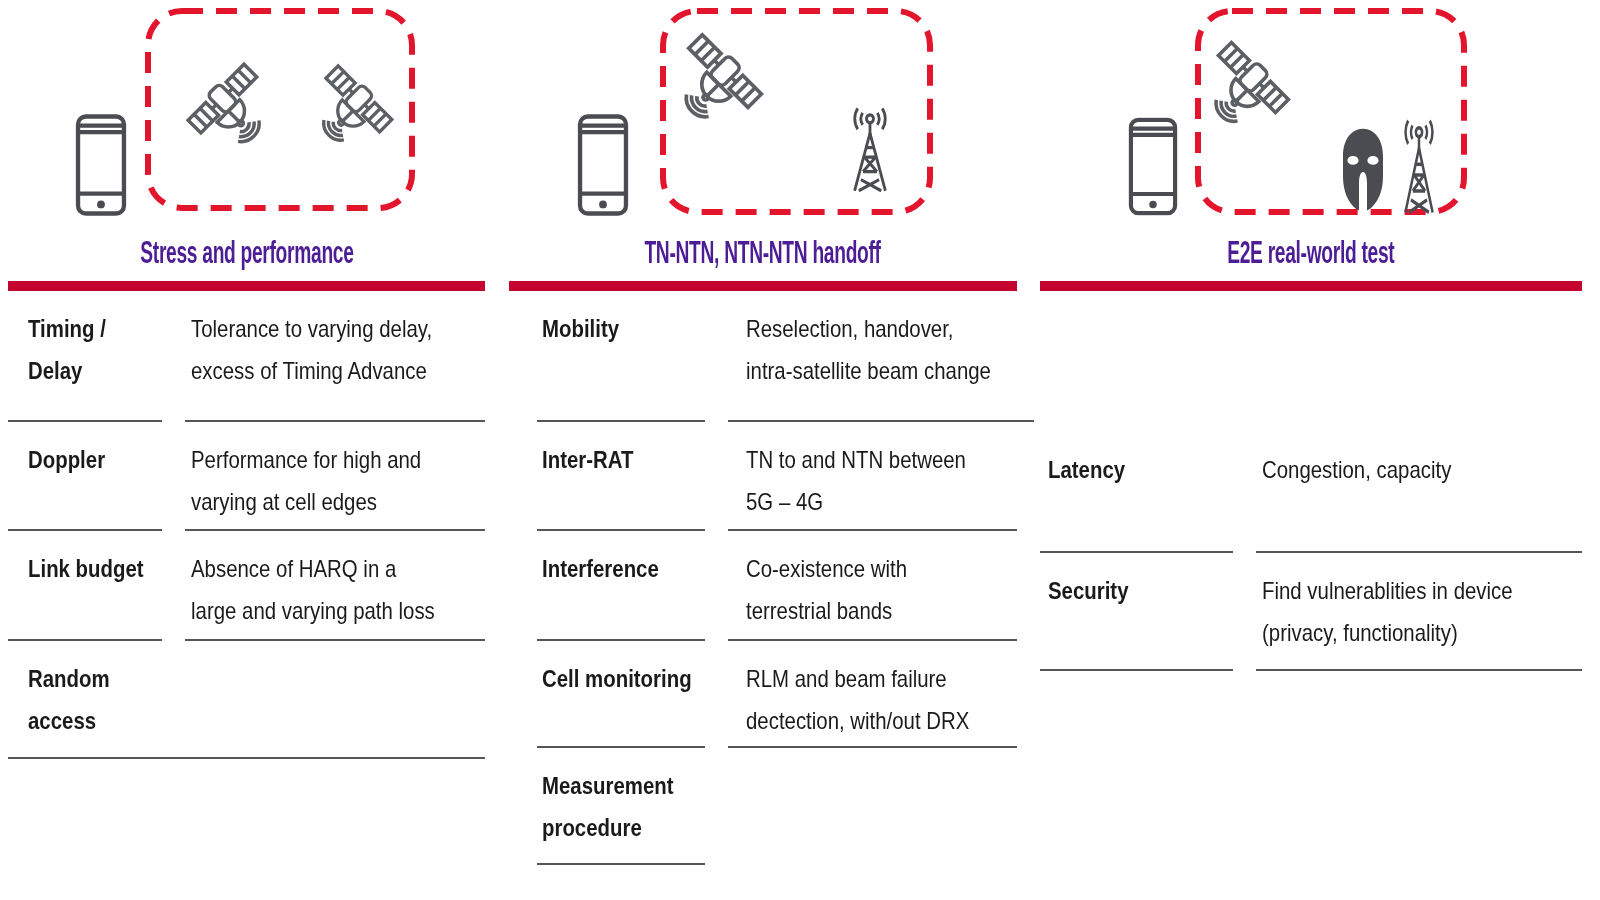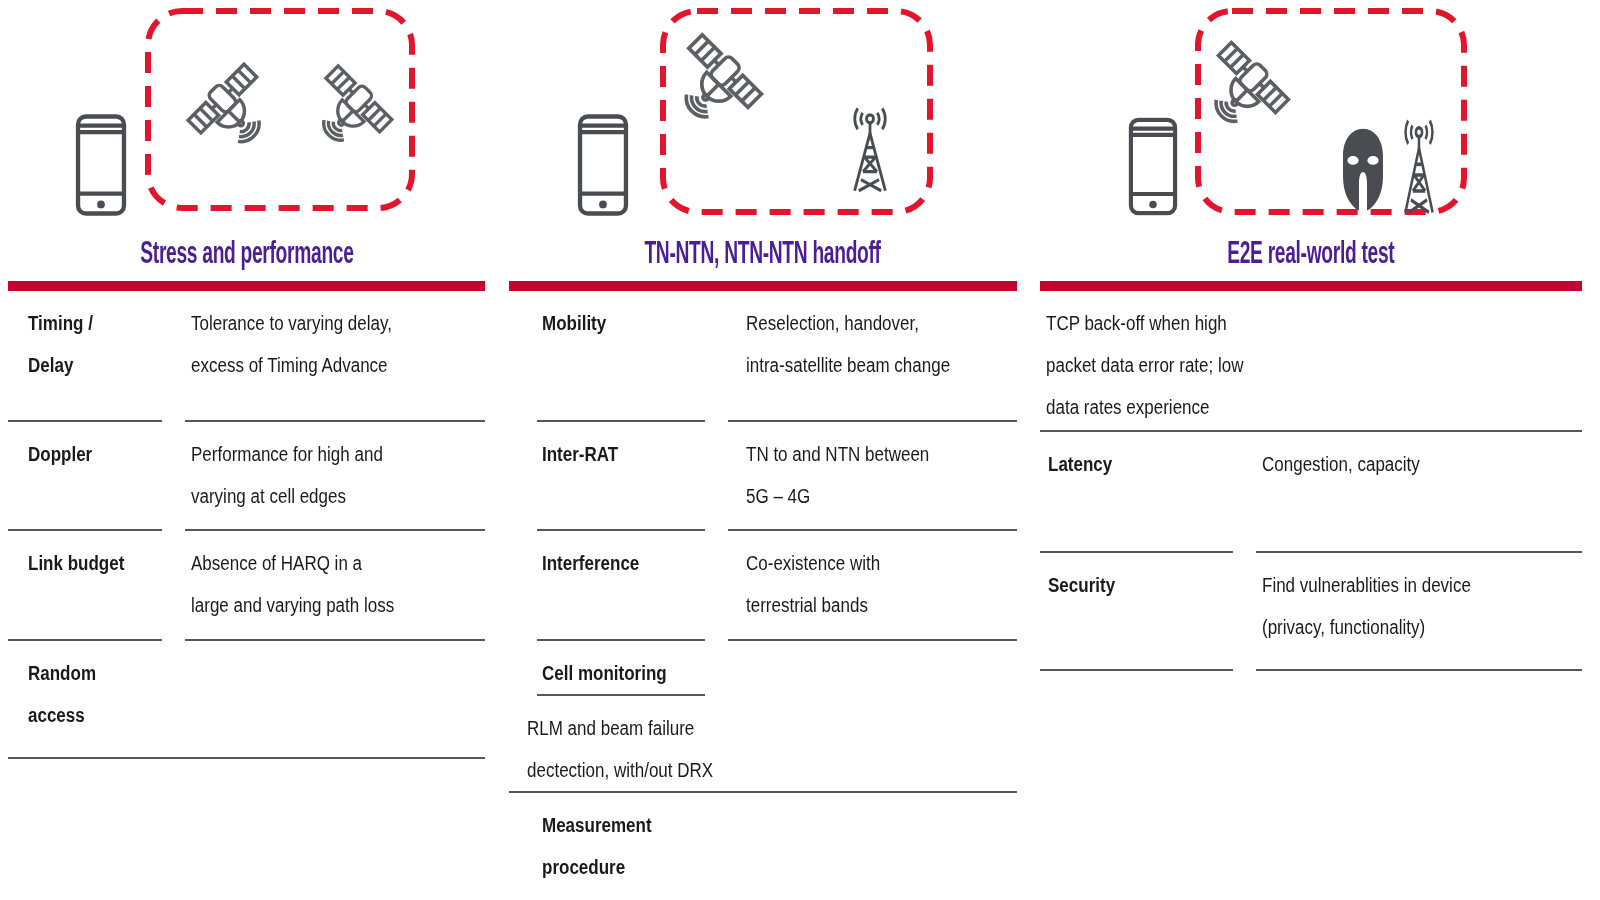--- a/index.html
+++ b/index.html
@@ -20,39 +20,39 @@
   .col-title{
     margin:0;height:42px;display:flex;align-items:center;justify-content:center;
     font-size:31px;font-weight:700;color:#4c1d95;letter-spacing:-0.5px;white-space:nowrap;
   }
   .col-title span{display:inline-block;transform:scaleX(0.62);transform-origin:50% 50%;}
   .redbar{height:10px;margin-top:7px;background:var(--bar-red);}
   .ttable{width:100%;}
   .trow{display:flex;column-gap:23px;min-height:108px;align-items:stretch;}
   .term,.desc{
     border-bottom:2px solid var(--line-gray);
-    padding-top:11px;font-size:20px;line-height:42px;white-space:nowrap;
+    padding-top:17px;font-size:24px;line-height:42px;white-space:nowrap;
     box-sizing:border-box;overflow:visible;
   }
   .term{flex:none;font-weight:700;}
   .desc{flex:1;}
   .cellwrap{display:inline-block;transform:scaleX(0.85);transform-origin:0 0;}
   
   [data-col="0"] .term{width:154px;padding-left:20px;}
   [data-col="0"] .desc{padding-left:6px;}
   [data-col="1"] .term{width:168px;padding-left:5px;margin-left:28px;}
   [data-col="1"] .desc{padding-left:18px;}
   [data-col="2"] .term{width:193px;padding-left:8px;}
   [data-col="2"] .desc{padding-left:6px;}
   
   [data-col="0"] .trow:nth-child(1),[data-col="1"] .trow:nth-child(1){min-height:131px;}
   [data-col="0"] .trow:nth-child(2),[data-col="1"] .trow:nth-child(2){min-height:109px;}
   [data-col="0"] .trow:nth-child(3),[data-col="1"] .trow:nth-child(3){min-height:110px;}
   [data-col="0"] .trow:nth-child(4){min-height:116px;}
-  [data-col="1"] .trow:nth-child(4){min-height:107px;flex-direction:column;}
+  [data-col="1"] .trow:nth-child(4){min-height:107px;}
   [data-col="1"] .trow:nth-child(5){min-height:117px;gap:40px;}
   [data-col="2"] .trow:nth-child(1){min-height:141px;}
   [data-col="2"] .trow:nth-child(2){min-height:121px;}
   [data-col="2"] .trow:nth-child(3){min-height:118px;}
   
   [data-col="0"] .trow:last-child{border-bottom:2px solid var(--line-gray);}
   [data-col="0"] .trow:last-child .term,
   [data-col="0"] .trow:last-child .desc{border-bottom:none;}
 </style>
 </head>
@@ -210,21 +210,20 @@
     <svg class="icon" style="left:348px;top:118px" width="62" height="98" viewBox="0 0 100 110" preserveAspectRatio="none">
         <use href="#tower"></use>
       </svg>
   </div>
   <h2 class="col-title">
       <span>E2E real-world test</span>
     </h2>
   <div class="redbar"></div>
   <div class="ttable">
       <div class="trow">
-        <div class="desc"><span class="cellwrap">TCP back-off when high<br>packet data error rate; low<br>data rates experience</span></div>
       </div>
       <div class="trow">
         <div class="term"><span class="cellwrap">Latency</span></div>
         <div class="desc"><span class="cellwrap">Congestion, capacity</span></div>
       </div>
       <div class="trow">
         <div class="term"><span class="cellwrap">Security</span></div>
         <div class="desc"><span class="cellwrap">Find vulnerablities in device<br>(privacy, functionality)</span></div>
       </div>
     </div>

